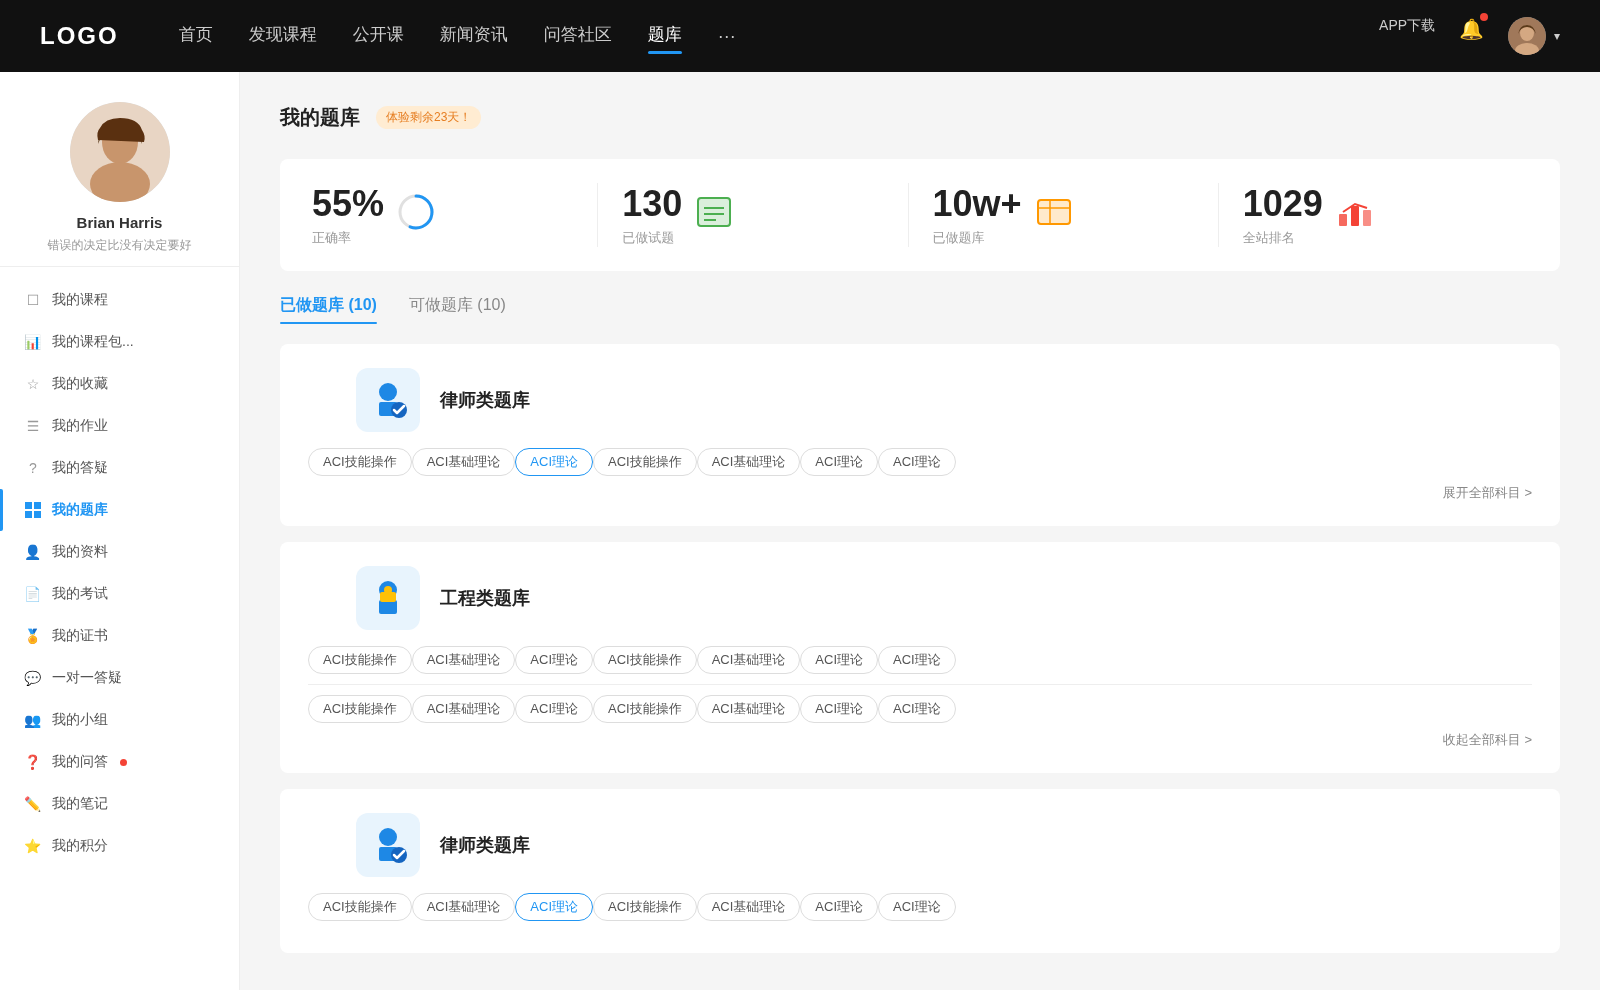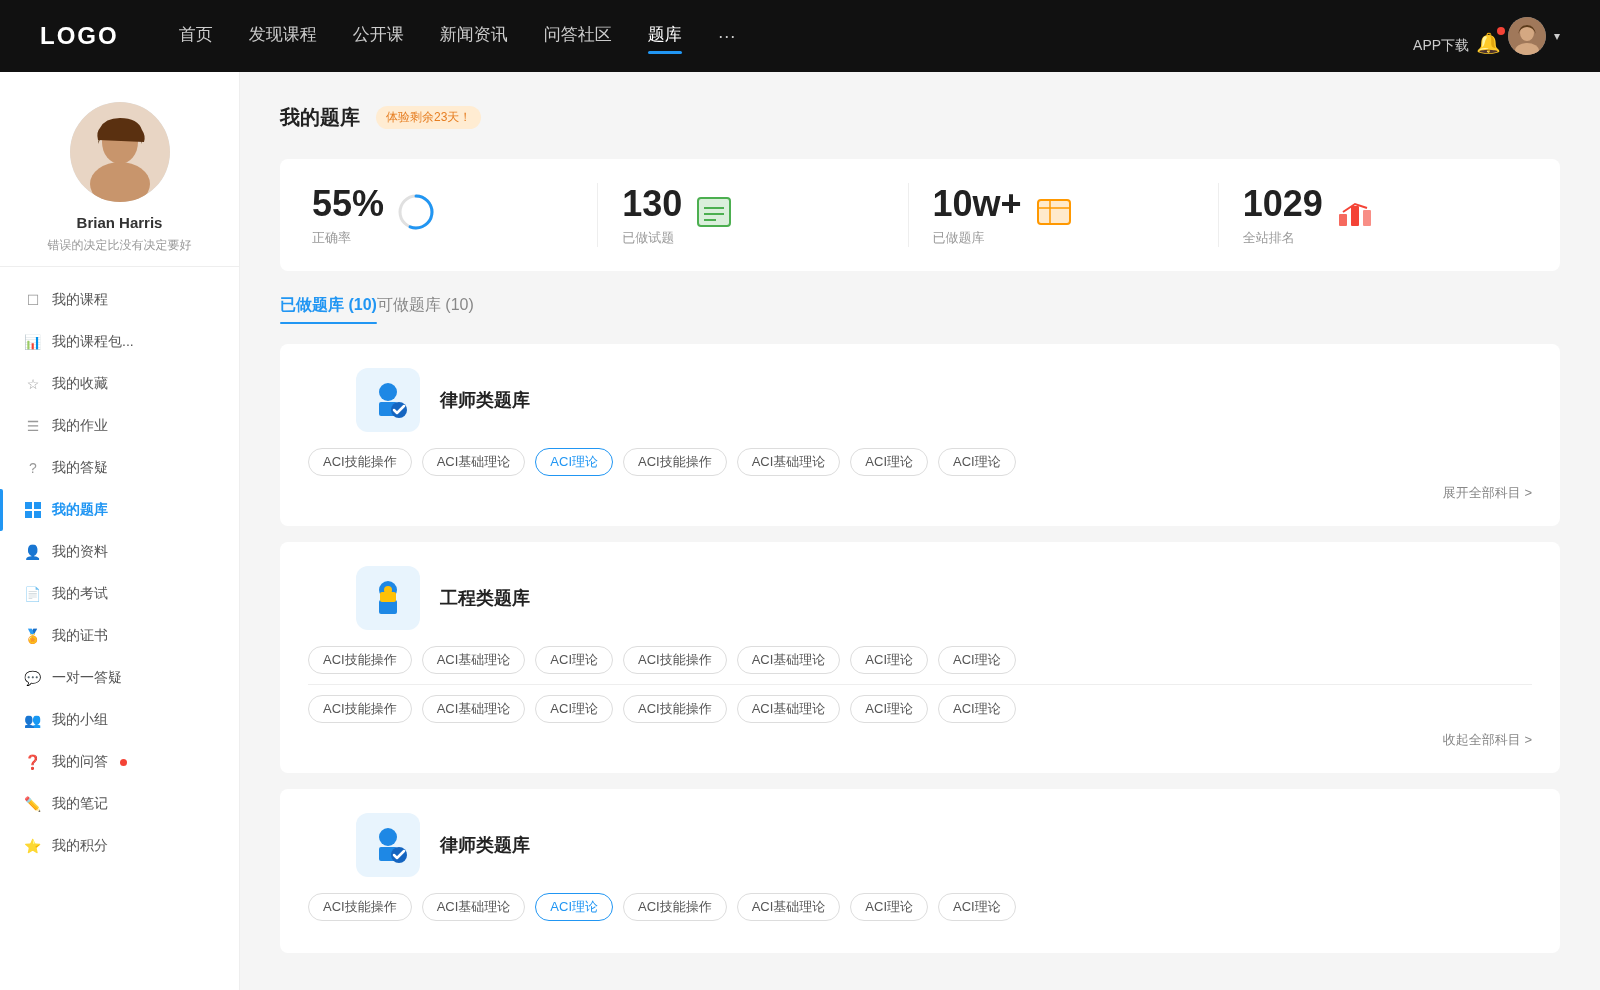--- a/index.html
+++ b/index.html
@@ -46,22 +46,22 @@
       background: #2196f3;
       border-radius: 2px;
     }
     .nav-more {
       color: #ccc;
       font-size: 18px;
       cursor: pointer;
     }
     .navbar-right {
       display: flex;
-      align-items: flex-end;
-      gap: 7px;
+      align-items: flex-start;
+      gap: 24px;
     }
     .app-download {
       color: #ccc;
       font-size: 14px;
       cursor: pointer;
     }
     .notif-icon {
       color: #fff;
       font-size: 20px;
       cursor: pointer;
@@ -228,20 +228,21 @@
       color: #999;
       margin-top: 4px;
     }
     .stat-icon {
       font-size: 28px;
     }
 
     
     .tabs-row {
       display: flex;
+      gap: 32px;
       margin-bottom: 20px;
     }
     .tab-item {
       font-size: 16px;
       color: #888;
       cursor: pointer;
       padding-bottom: 8px;
       position: relative;
     }
     .tab-item.active {
@@ -279,21 +280,20 @@
       flex-shrink: 0;
     }
     .qbank-title {
       font-size: 18px;
       font-weight: 600;
       color: #222;
     }
     .qbank-tags {
       display: flex;
       flex-wrap: wrap;
-      gap: 10px;
       margin-bottom: 8px;
       text-align: center;
     }
     .tag {
       padding: 4px 14px;
       border-radius: 20px;
       font-size: 13px;
       cursor: pointer;
       border: 1px solid #ddd;
       color: #555;

